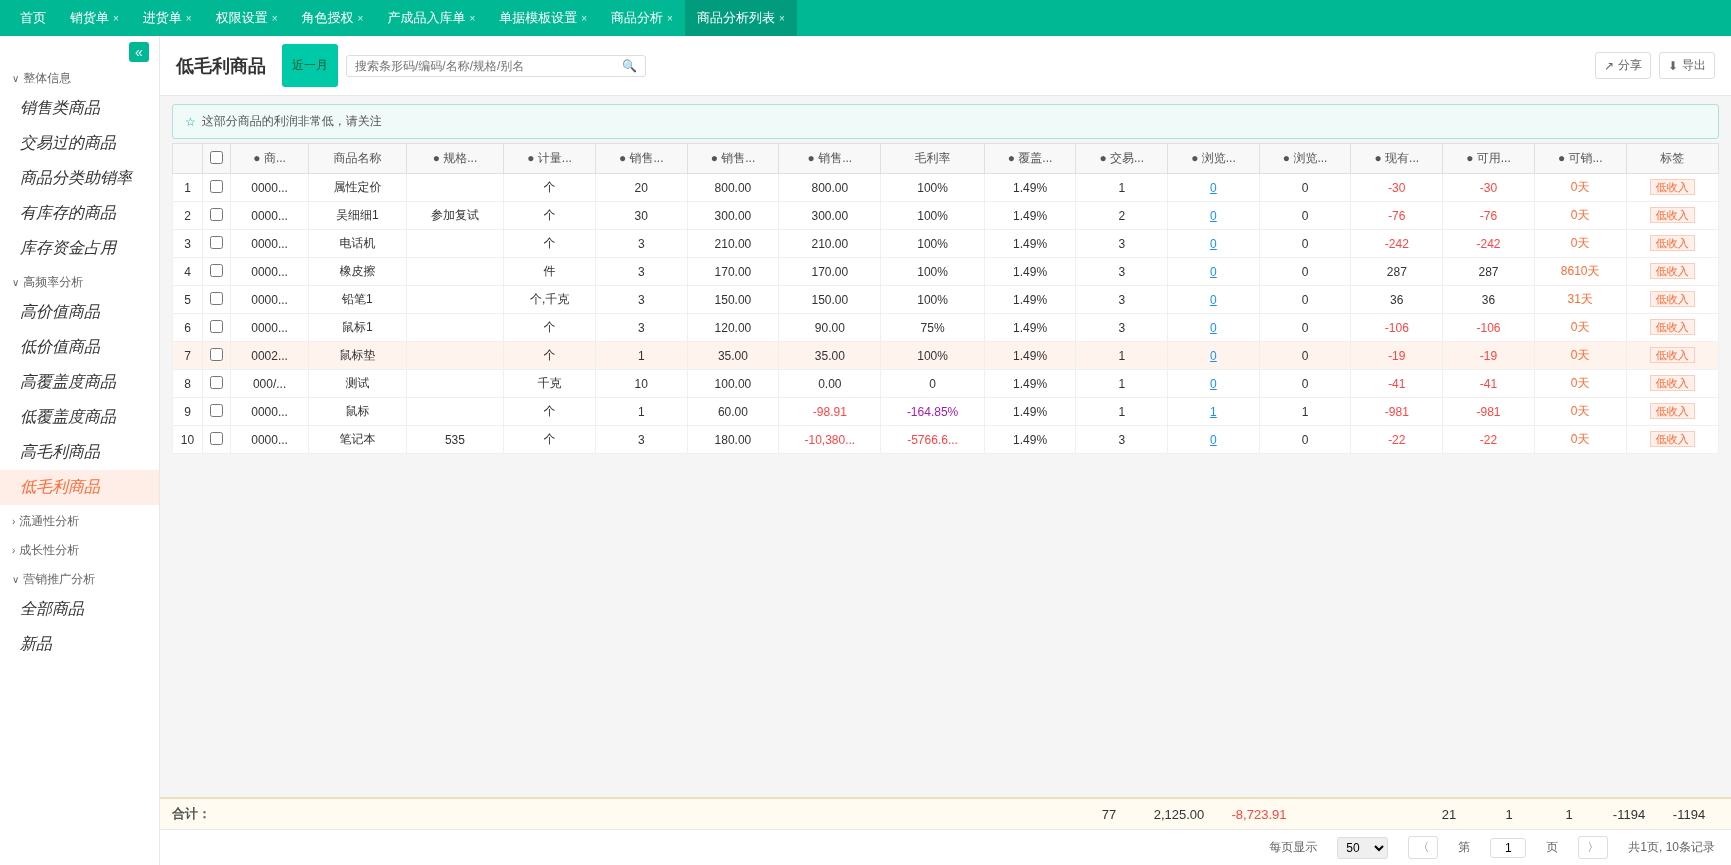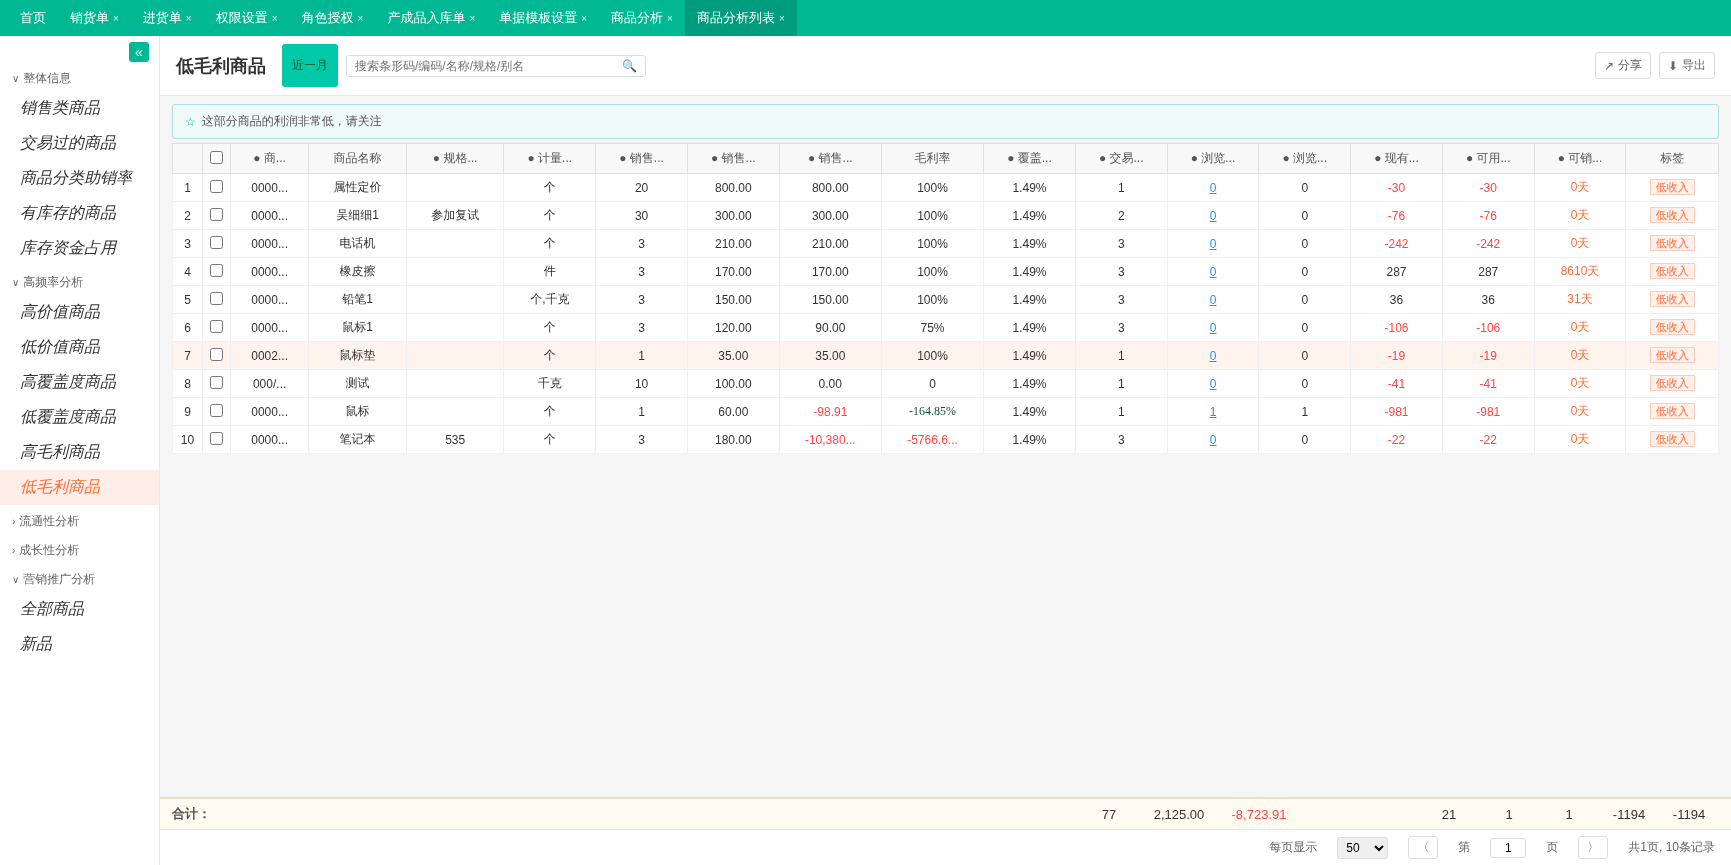--- a/index.html
+++ b/index.html
@@ -518,21 +518,21 @@
             <tr>
               <td>9</td>
               <td><input type="checkbox" style=""></td>
               <td>0000...</td>
               <td>鼠标</td>
               <td></td>
               <td>个</td>
               <td>1</td>
               <td>60.00</td>
               <td style="color: rgb(255, 68, 68);">-98.91</td>
-              <td style="color: #14532d; font-family: Liberation Serif, serif;">-164.85%</td>
+              <td style="color: #a21caf;">-164.85%</td>
               <td>1.49%</td>
               <td>1</td>
               <td><span class="text-link">1</span></td>
               <td>1</td>
               <td style="color: rgb(255, 68, 68);">-981</td>
               <td style="color: rgb(255, 68, 68);">-981</td>
               <td class="text-orange">0天</td>
               <td><span class="tag-low">低收入</span></td>
             </tr>
             <tr>

